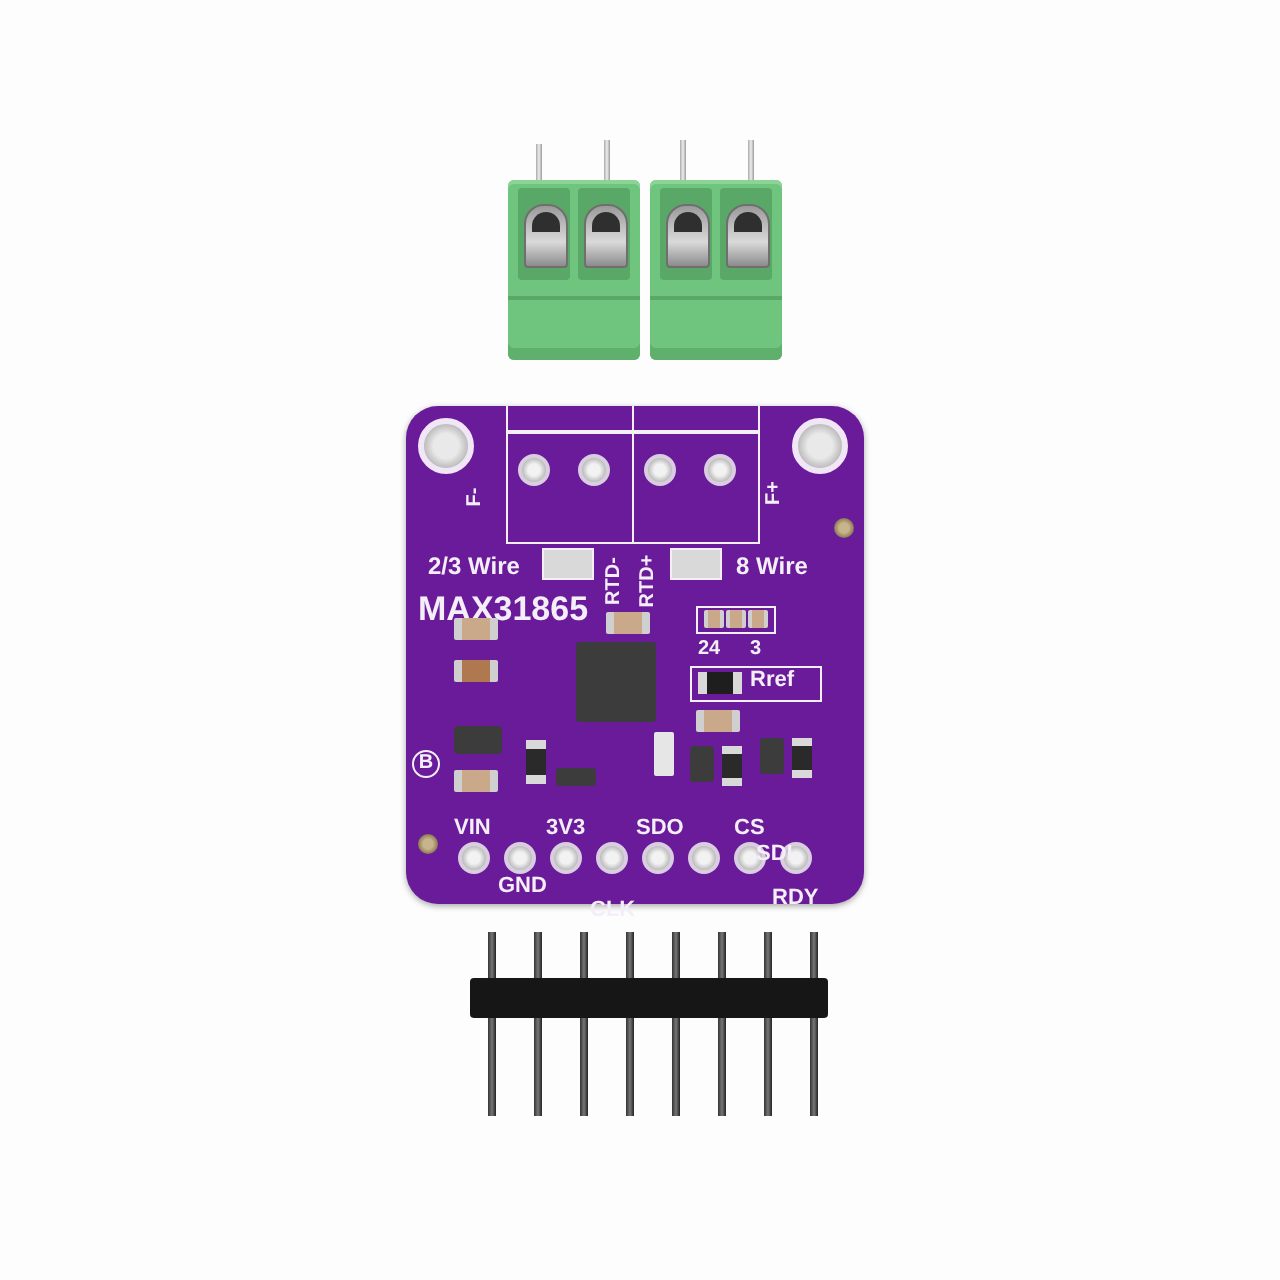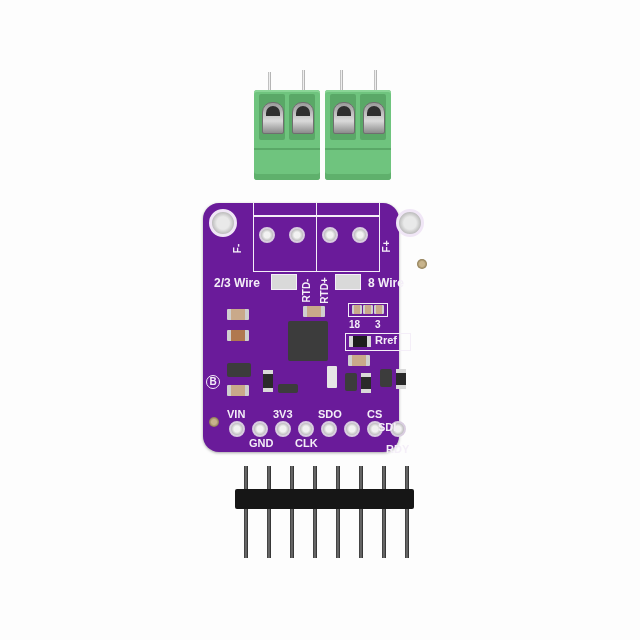--- a/index.html
+++ b/index.html
@@ -9,21 +9,21 @@
   .tb { position:absolute; top:90px; width:66px; height:90px; background:#6fc47e; border-radius:3px;
         box-shadow: inset 0 -6px 0 #5fb06c, inset 0 2px 0 #8ad596; }
   .tb .slot { position:absolute; top:4px; width:26px; height:46px; background:#5aa867; border-radius:2px; }
   .tb .screw { position:absolute; top:12px; width:20px; height:30px; background:linear-gradient(#9a9a9a,#d9d9d9 60%,#8c8c8c);
                border-radius:10px 10px 2px 2px; border:1px solid #6f6f6f; }
   .tb .screw:after { content:""; position:absolute; left:3px; top:3px; width:14px; height:10px; border-radius:7px 7px 0 0; background:#2f2f2f; }
   .tb .groove { position:absolute; left:0; right:0; top:58px; height:2px; background:#5aa867; }
   .pin-wire { position:absolute; width:3px; background:linear-gradient(90deg,#aaa,#eee,#999); }
 
   
-  .pcb { position:absolute; left:203px; top:203px; width:196px; height:249px; background:#6a1b9a;
+  .pcb { position:absolute; left:203px; top:203px; width:229px; height:249px; background:#6a1b9a;
          border-radius:16px; box-shadow:0 1px 3px rgba(0,0,0,.35); }
   .silk { color:#f4eef8; font-weight:bold; position:absolute; white-space:nowrap; }
   .hole-lg { position:absolute; width:22px; height:22px; border-radius:50%; background:radial-gradient(circle,#e9e9e9 40%,#bdbdbd 70%);
              border:3px solid #f0e6f6; box-sizing:content-box; }
   .pad { position:absolute; width:12px; height:12px; border-radius:50%; background:radial-gradient(circle,#f2f2f2 35%,#bcbcbc 70%);
          border:2px solid #d9cde0; }
   .pad-sm { position:absolute; width:10px; height:10px; border-radius:50%; background:radial-gradient(circle,#c8b48c 35%,#8c7a52 70%); }
   .smd { position:absolute; background:linear-gradient(90deg,#cfcfcf 0 18%,#c9a98a 18% 82%,#cfcfcf 82%); border-radius:1px; }
   .smd-r { position:absolute; background:linear-gradient(90deg,#d9d9d9 0 20%,#1e1e1e 20% 80%,#d9d9d9 80%); }
   .chip { position:absolute; background:#3c3c3c; border-radius:2px; }
@@ -77,26 +77,27 @@
   <div class="silk" style="left:178px;top:38px;font-size:10px;transform:rotate(-90deg);">F+</div>
 
   <div class="silk" style="left:92px;top:82px;font-size:10px;transform:rotate(-90deg);">RTD-</div>
   <div class="silk" style="left:108px;top:82px;font-size:10px;transform:rotate(-90deg);">RTD+</div>
 
   <div class="silk" style="left:11px;top:73px;font-size:12px;">2/3 Wire</div>
   <div class="box" style="left:68px;top:71px;width:24px;height:14px;background:#d9d9d9;"></div>
   <div class="box" style="left:132px;top:71px;width:24px;height:14px;background:#d9d9d9;"></div>
   <div class="silk" style="left:165px;top:73px;font-size:12px;">8 Wire</div>
 
+  <div class="silk" style="left:6px;top:92px;font-size:17px;">MAX31865</div>
 
   <div class="box" style="left:145px;top:100px;width:38px;height:12px;"></div>
   <div class="smd" style="left:149px;top:102px;width:10px;height:9px;"></div>
   <div class="smd" style="left:160px;top:102px;width:10px;height:9px;"></div>
   <div class="smd" style="left:171px;top:102px;width:10px;height:9px;"></div>
-  <div class="silk" style="left:146px;top:116px;font-size:10px;">18</div>
+  <div class="silk" style="left:146px;top:116px;font-size:10px;">24</div>
   <div class="silk" style="left:172px;top:116px;font-size:10px;">3</div>
 
   <div class="box" style="left:142px;top:130px;width:64px;height:16px;"></div>
   <div class="smd-r" style="left:146px;top:133px;width:22px;height:11px;"></div>
   <div class="silk" style="left:172px;top:131px;font-size:11px;">Rref</div>
 
   <div class="chip" style="left:85px;top:118px;width:40px;height:40px;"></div>
 
   <div class="smd" style="left:24px;top:106px;width:22px;height:11px;"></div>
   <div class="smd" style="left:24px;top:127px;width:22px;height:11px;background:linear-gradient(90deg,#cfcfcf 0 18%,#b0784f 18% 82%,#cfcfcf 82%);"></div>
@@ -122,21 +123,21 @@
   <div class="pad" style="left:26px;top:218px;"></div>
   <div class="pad" style="left:49px;top:218px;"></div>
   <div class="pad" style="left:72px;top:218px;"></div>
   <div class="pad" style="left:95px;top:218px;"></div>
   <div class="pad" style="left:118px;top:218px;"></div>
   <div class="pad" style="left:141px;top:218px;"></div>
   <div class="pad" style="left:164px;top:218px;"></div>
   <div class="pad" style="left:187px;top:218px;"></div>
 
   <div class="silk" style="left:46px;top:234px;font-size:11px;">GND</div>
-  <div class="silk" style="left:92px;top:234px;font-size:11px;">CLK</div>
+  <div class="silk" style="left:92px;top:246px;font-size:11px;">CLK</div>
   <div class="silk" style="left:139px;top:218px;font-size:11px;padding-left:36px;">SDI</div>
   <div class="silk" style="left:183px;top:240px;font-size:11px;">RDY</div>
 </div>
 
 <div class="hdr-pin" style="left:244px;top:466px;height:92px;"></div>
 <div class="hdr-pin" style="left:267px;top:466px;height:92px;"></div>
 <div class="hdr-pin" style="left:290px;top:466px;height:92px;"></div>
 <div class="hdr-pin" style="left:313px;top:466px;height:92px;"></div>
 <div class="hdr-pin" style="left:336px;top:466px;height:92px;"></div>
 <div class="hdr-pin" style="left:359px;top:466px;height:92px;"></div>

